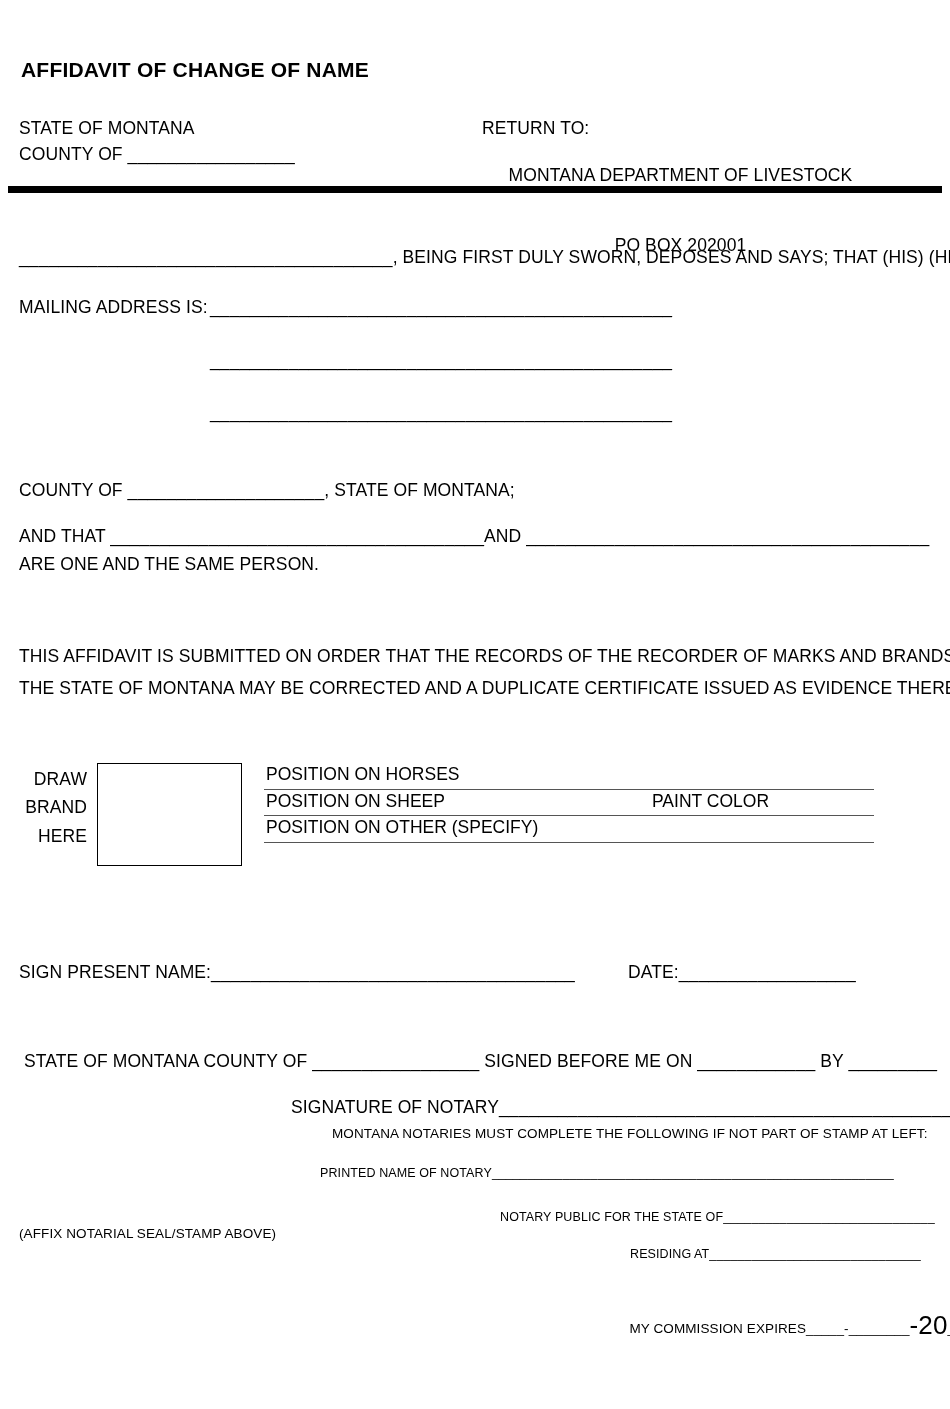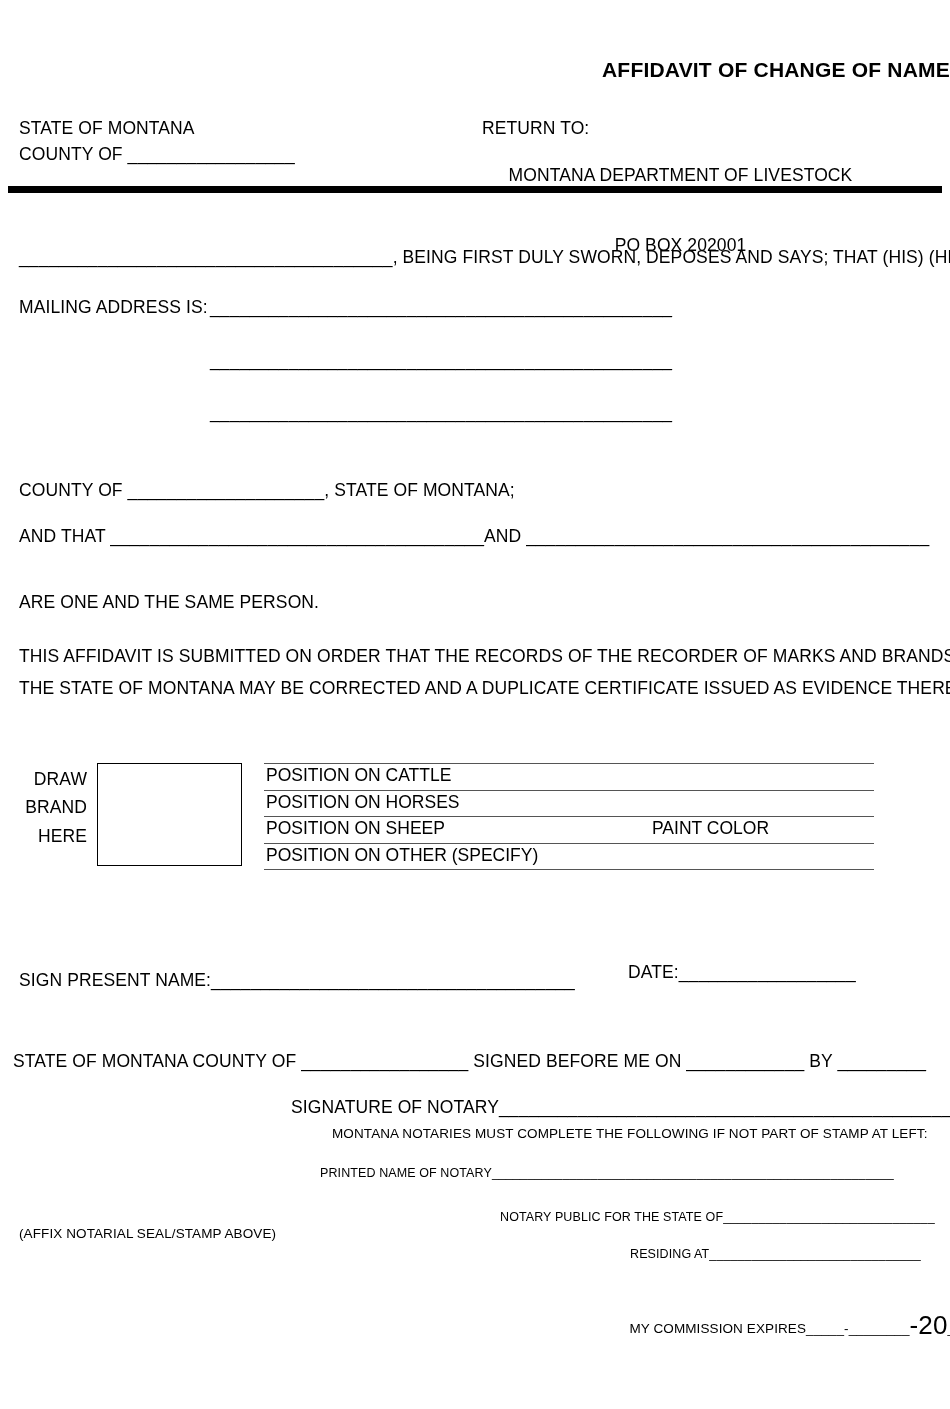--- a/index.html
+++ b/index.html
@@ -20,24 +20,25 @@
   }
   .abs { position: absolute; }
   .t {
     font-size: 17.5px;
     letter-spacing: 0.1px;
     white-space: pre;
     line-height: 1.25;
   }
   #title {
     left: 0; right: 0; top: 57px;
-    text-align: right;
+    text-align: left;
     font-size: 21px;
     font-weight: bold;
     letter-spacing: 0.2px;
+    padding-left: 21px;
   }
   #state-of-montana { left: 19px; top: 118px; text-align: center; }
   #county-of-head   { left: 19px; top: 144px; }
   #return-to-label  { left: 458px; top: 118px; margin-left: 24px; }
   #return-addr {
     left: 440px; top: 118px; width: 481px;
     text-align: center;
   }
   #return-addr div { line-height: 1.5; }
   #rule {
@@ -45,21 +46,21 @@
     width: 934px; height: 7px;
     background: #000000;
   }
   #line-sworn { left: 19px; top: 247px; }
   #mailing-label { left: 19px; top: 297px; }
   #mail1 { left: 210px; top: 297px; }
   #mail2 { left: 210px; top: 350px; }
   #mail3 { left: 210px; top: 402px; }
   #county-state { left: 19px; top: 480px; }
   #and-that { left: 19px; top: 526px; }
-  #same-person { left: 19px; top: 554px; margin-top: 38px; }
+  #same-person { left: 19px; top: 554px; }
   #para1a { left: 19px; top: 646px; }
   #para1b { left: 19px; top: 678px; }
 
   
   #draw-label {
     left: 19px; top: 765px;
     width: 68px;
     text-align: right;
     line-height: 1.62;
   }
@@ -85,23 +86,23 @@
     font-size: 17.5px;
     white-space: pre;
   }
   .pos-extra {
     position: absolute;
     left: 388px; top: 1px;
     font-size: 17.5px;
     white-space: pre;
   }
 
-  #sign-present { left: 19px; top: 962px; margin-top: 8px; }
+  #sign-present { left: 19px; top: 962px; }
   #date-field   { left: 628px; top: 962px; }
-  #notary-state-line { left: 13px; top: 1051px; }
+  #notary-state-line { left: 24px; top: 1051px; }
 
   #sig-notary { left: 291px; top: 1097px; }
   #notaries-note {
     left: 332px; top: 1126px;
     font-size: 13.5px;
     text-align: right;
   }
   #printed-name {
     left: 320px; top: 1166px;
     font-size: 12.5px;
@@ -160,24 +161,20 @@
 
   <div class="abs t" id="para1a">THIS AFFIDAVIT IS SUBMITTED ON ORDER THAT THE RECORDS OF THE RECORDER OF MARKS AND BRANDS OF</div>
   <div class="abs t" id="para1b">THE STATE OF MONTANA MAY BE CORRECTED AND A DUPLICATE CERTIFICATE ISSUED AS EVIDENCE THEREOF.</div>
 
   <div class="abs t" id="draw-label">DRAW
 BRAND
 HERE</div>
   <div class="abs" id="brand-box"></div>
 
   <div class="abs" id="pos-table">
-    <div class="pos-row first">
-      <span class="pos-label">POSITION ON CATTLE</span>
-      <span class="pos-extra"></span>
-    </div>
     <div class="pos-row">
       <span class="pos-label">POSITION ON HORSES</span>
       <span class="pos-extra"></span>
     </div>
     <div class="pos-row">
       <span class="pos-label">POSITION ON SHEEP</span>
       <span class="pos-extra">PAINT COLOR</span>
     </div>
     <div class="pos-row">
       <span class="pos-label">POSITION ON OTHER (SPECIFY)</span>

